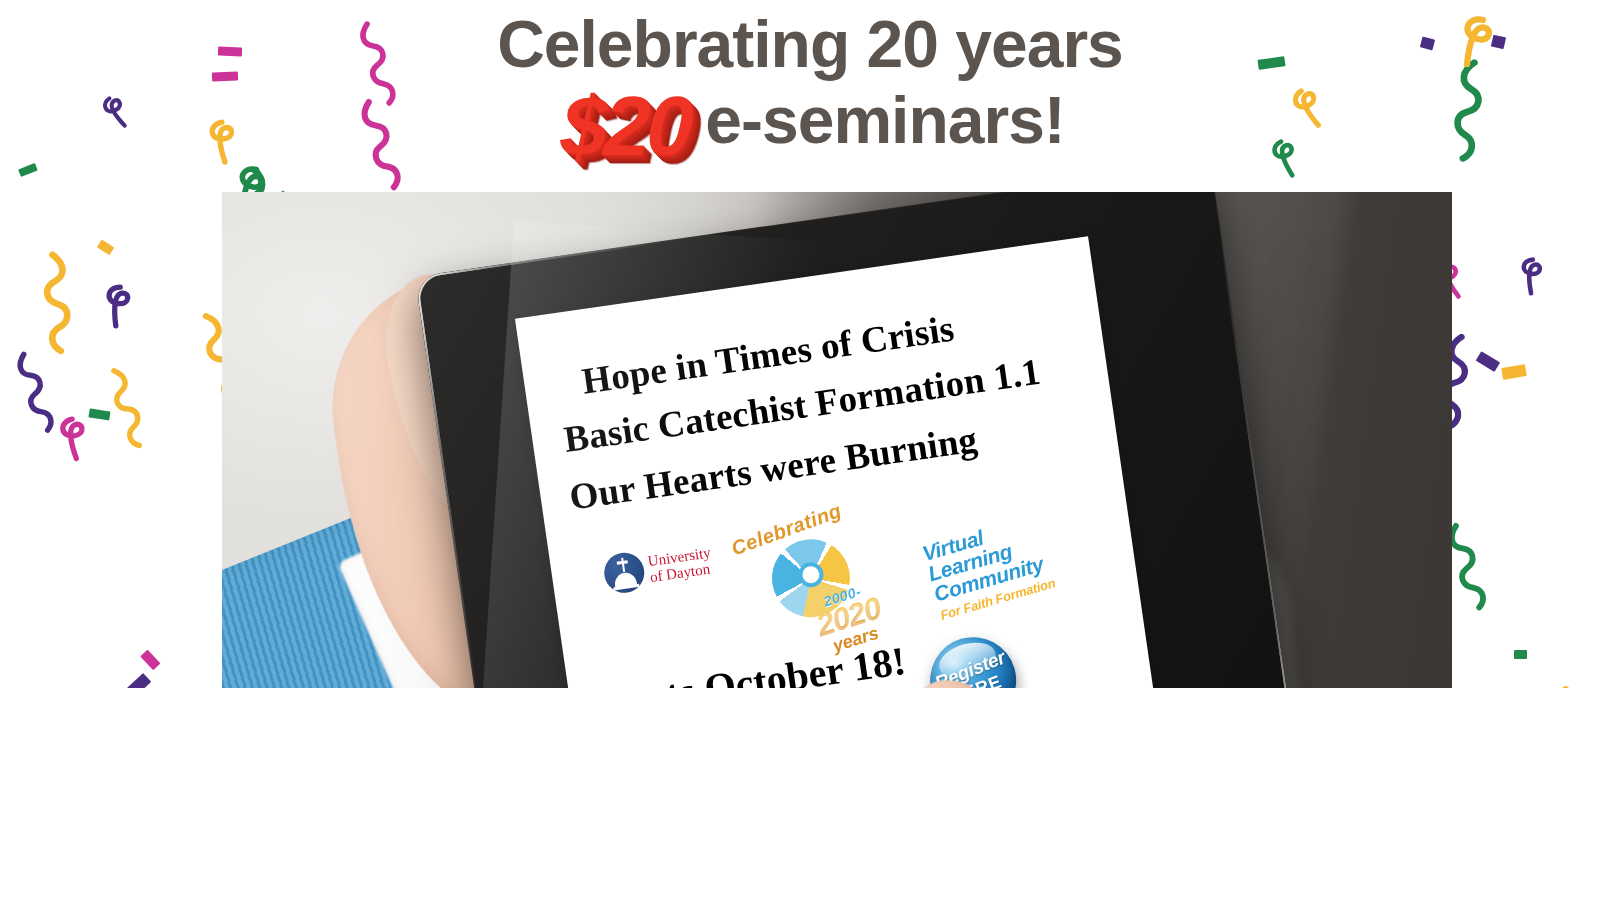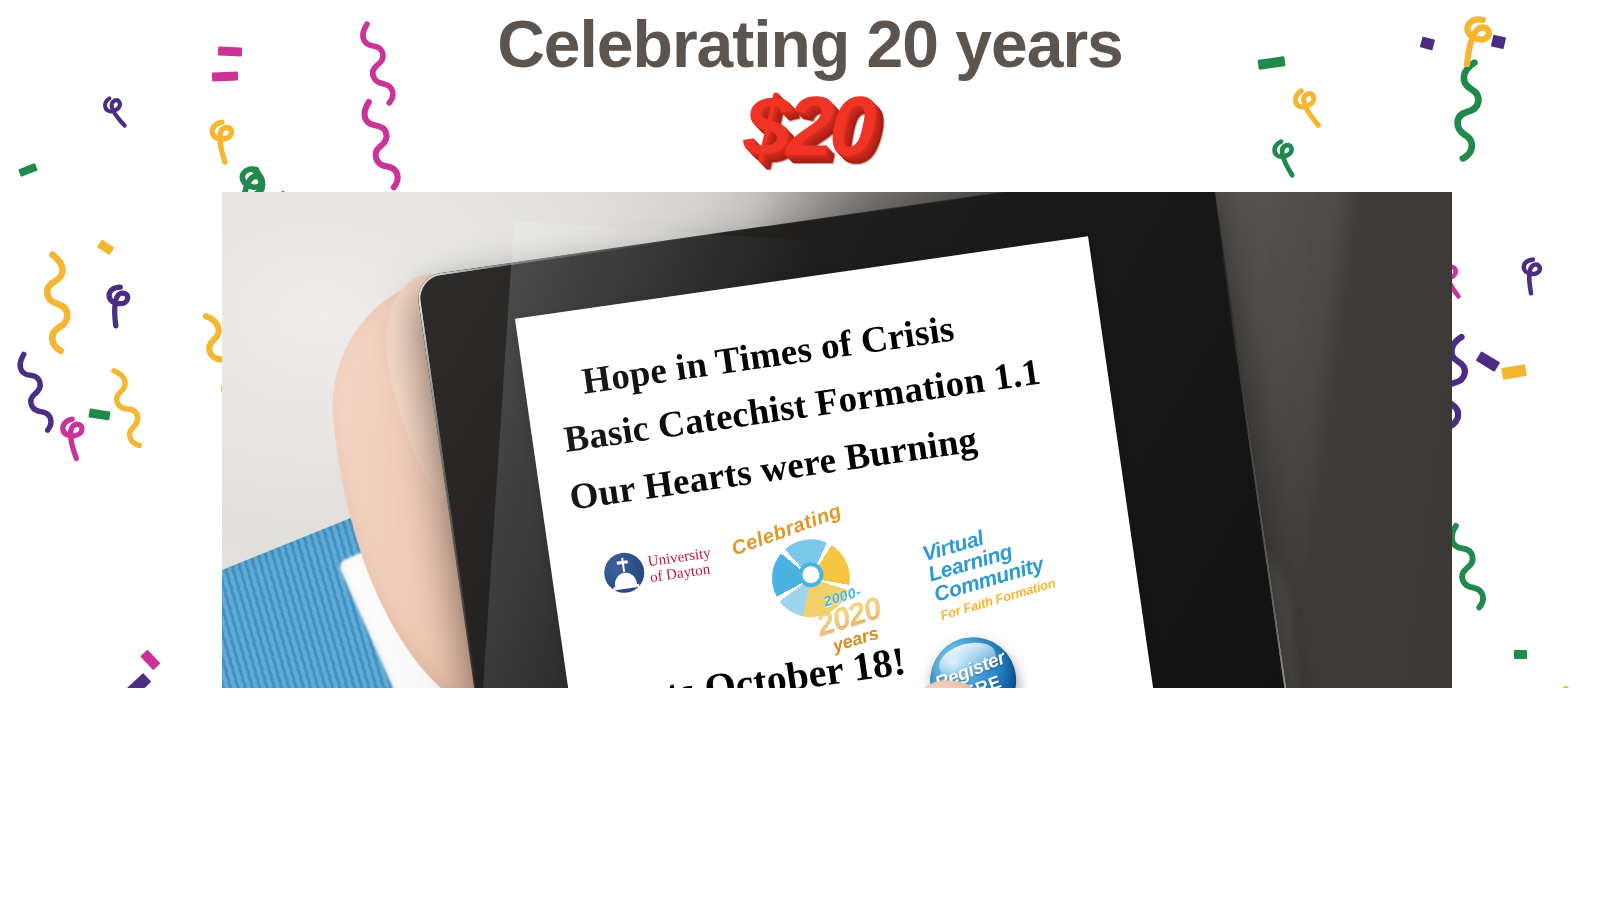--- a/index.html
+++ b/index.html
@@ -617,20 +617,21 @@
       </svg>
       <div class="chip" style="width: 23.8475px; height: 11.5446px; background: rgb(245, 183, 49); transform: rotate(-9.46838deg); position: absolute; left: 322.445px; top: 366.336px;"></div>
       <div class="chip" style="width: 26.9429px; height: 9.83799px; background: rgb(31, 138, 76); transform: rotate(-7.8064deg); position: absolute; left: 78.459px; top: 58.0483px;"></div>
       <div class="chip" style="width: 13.0725px; height: 10.6217px; background: rgb(75, 46, 131); transform: rotate(15.1042deg); position: absolute; left: 240.93px; top: 38.089px;"></div>
     </div>
 
   <div id="headline">
     <div class="head-line1">Celebrating 20 years</div>
     <div class="head-line2">
       <span class="price-3d">$20</span>
+      <span>e-seminars!</span>
     </div>
   </div>
 
   <div id="photo">
     <div id="bg-wall"></div>
     <div id="bg-couch"></div>
     <div id="bg-couch-crease"></div>
     <div id="lap-trousers"></div>
     <div id="lap-fold"></div>
 

